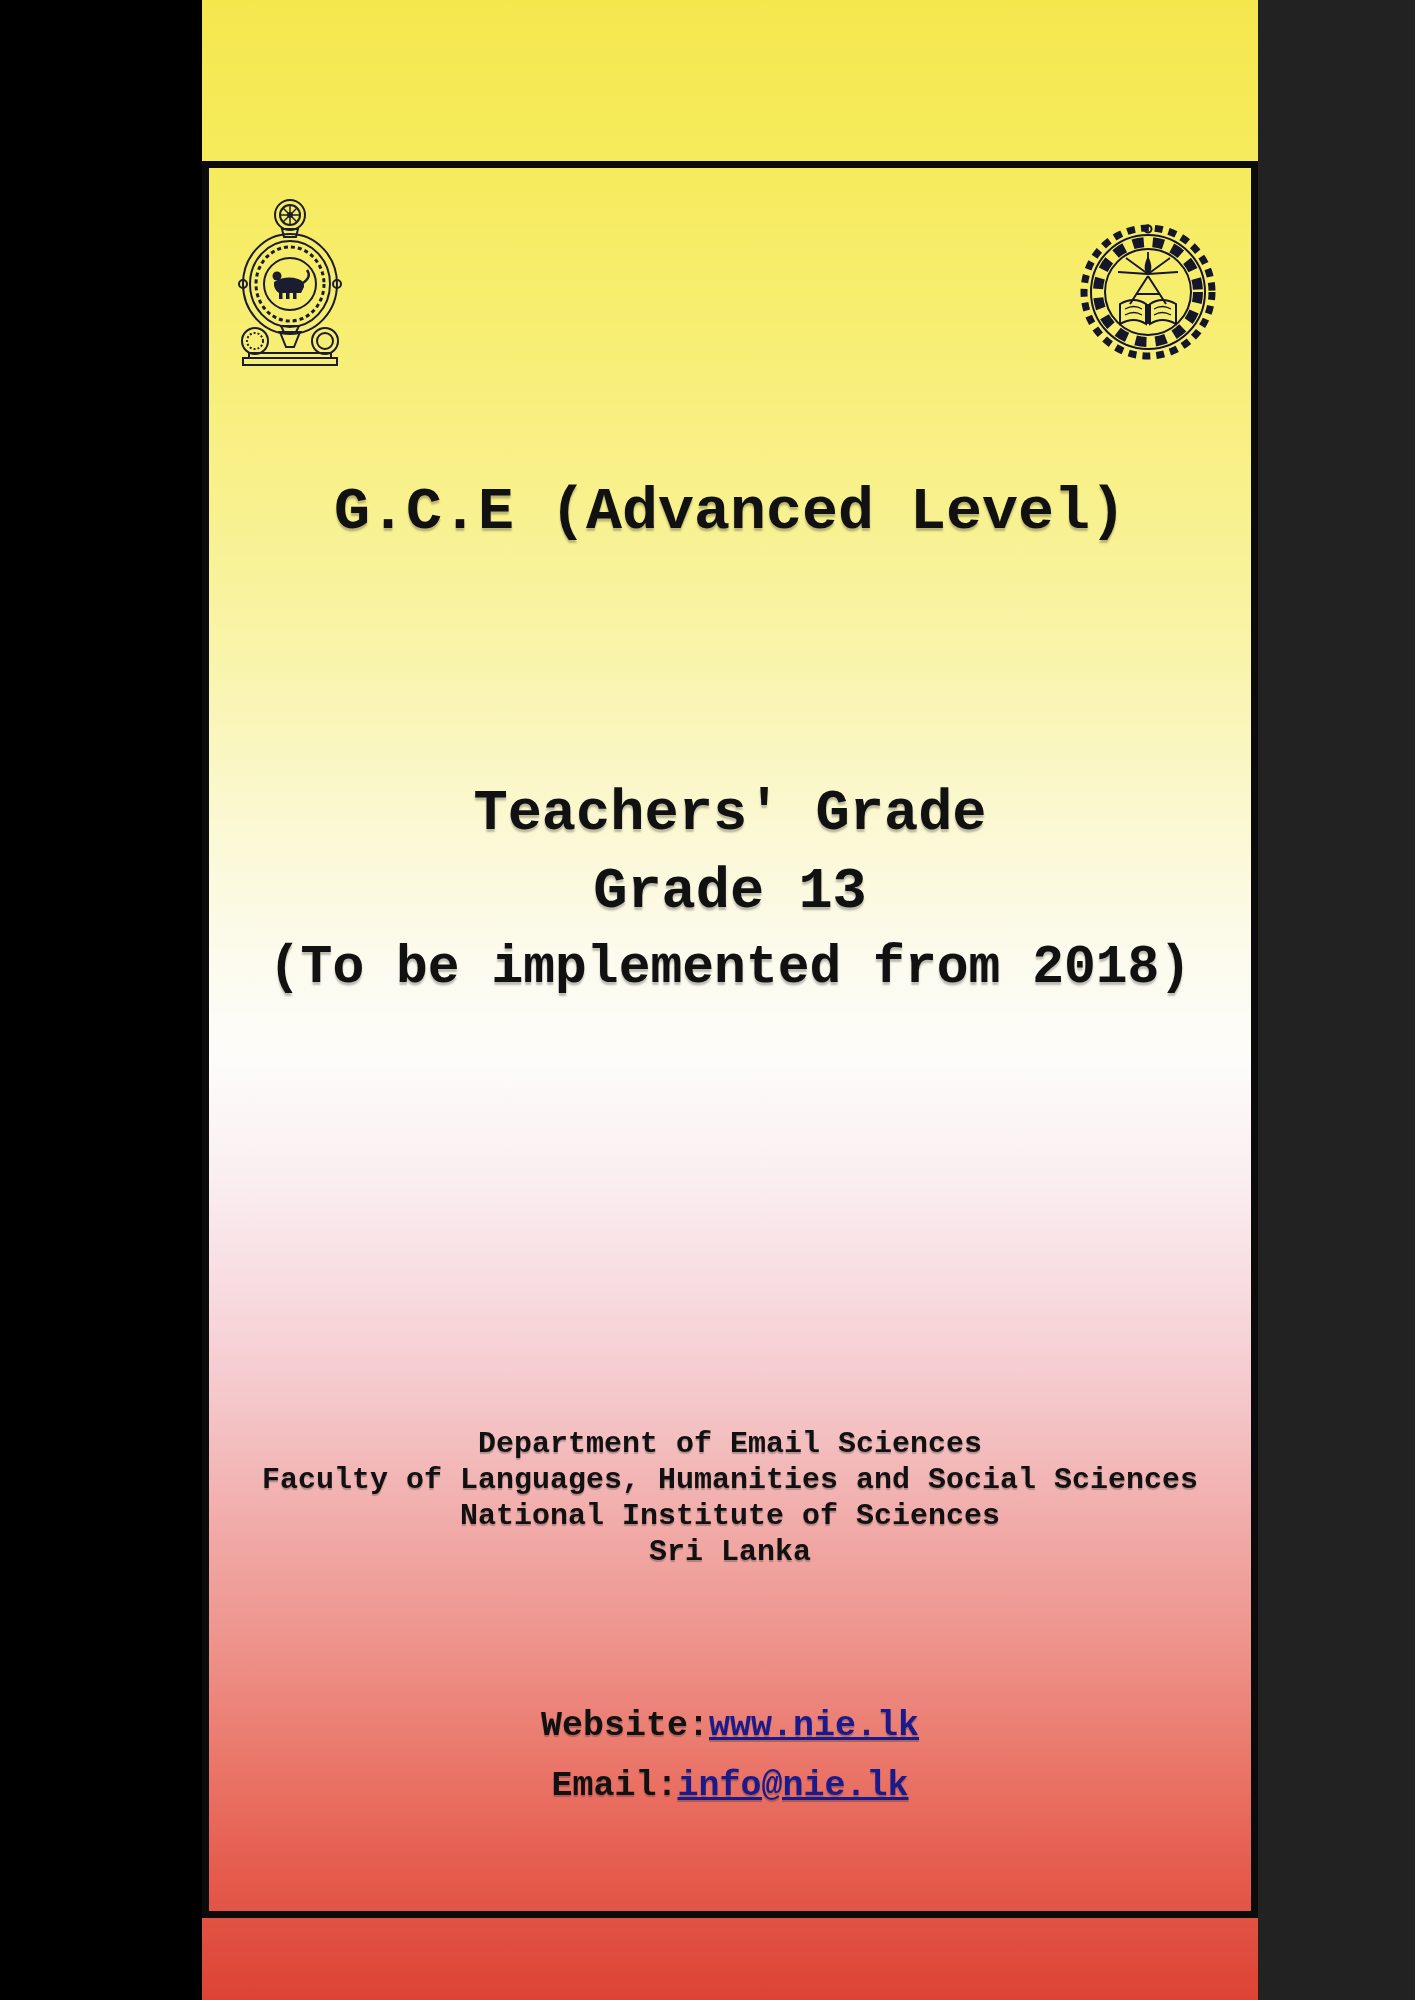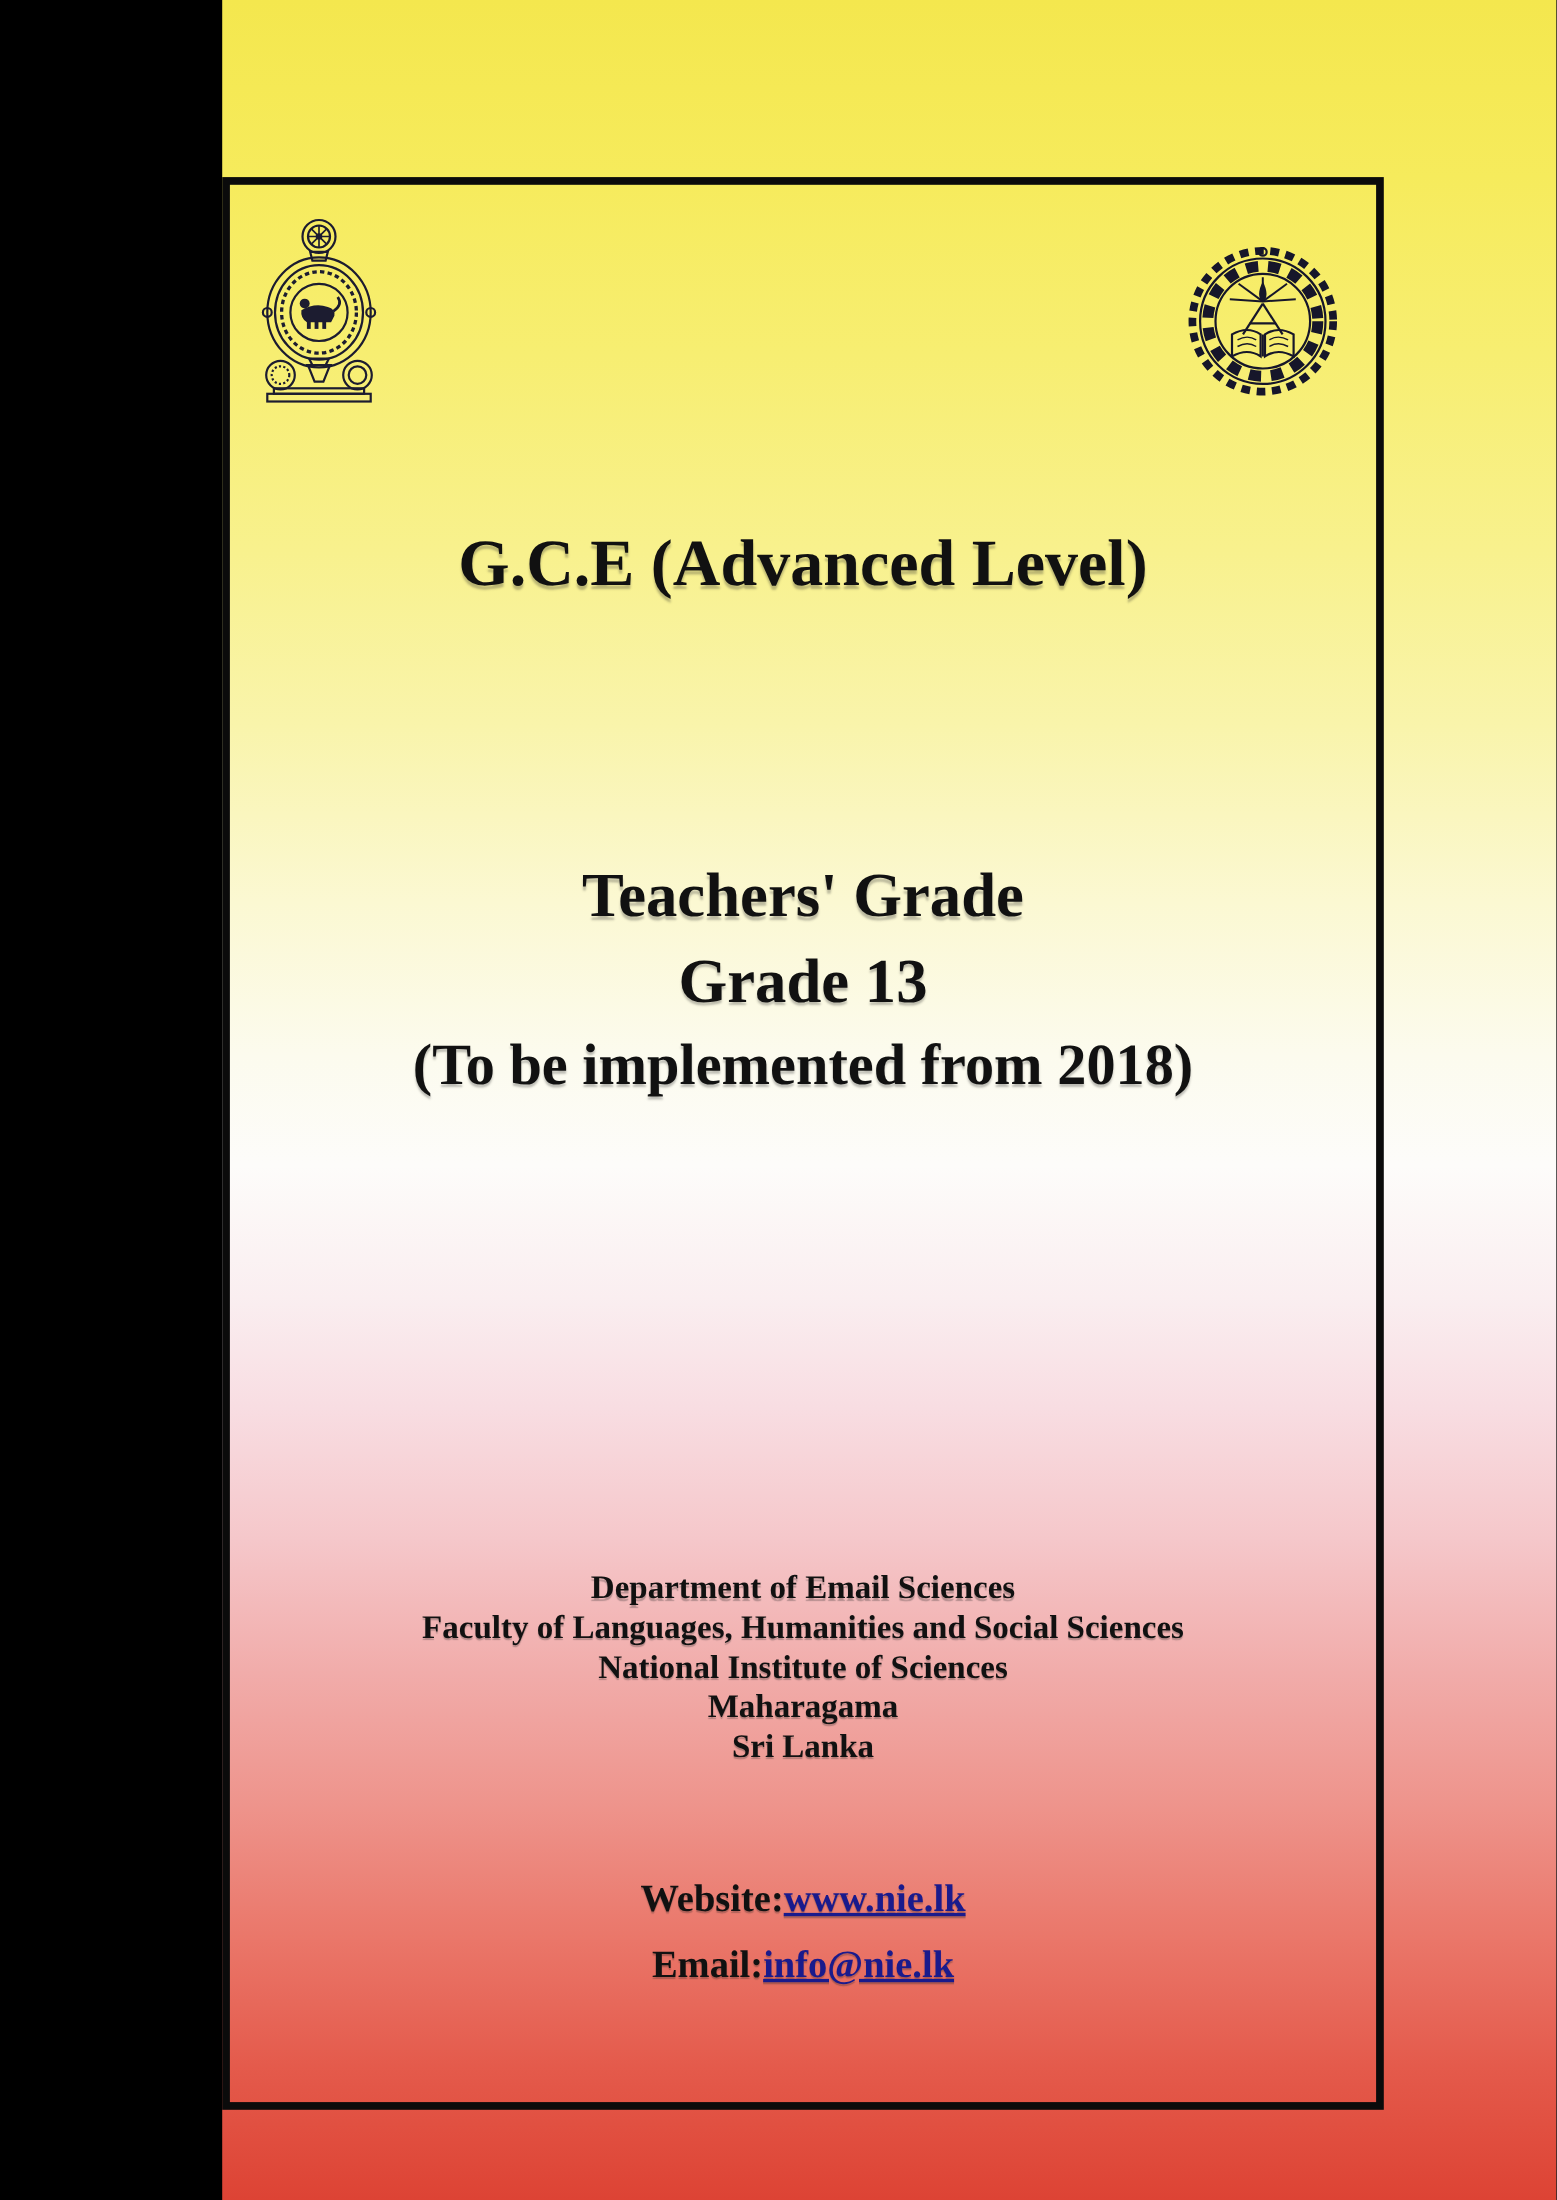--- a/index.html
+++ b/index.html
@@ -1,20 +1,20 @@
 <!DOCTYPE html>
 <html><head>
 <meta charset="utf-8">
 <style>
   html,body{margin:0;padding:0;background:#222;}
   .page{
     position:relative;
-    width:1415px;height:2000px;
+    width:1258px;height:2000px;
     overflow:hidden;
-    font-family:Liberation Serif, serif;
+    font-family:Liberation Mono, monospace;
     background:linear-gradient(180deg,
       #f4e74e 0%,
       #f6eb5c 8%,
       #f7ee71 16%,
       #f8f18d 25%,
       #f9f4ab 33%,
       #fbf8d2 41%,
       #fcfbee 48%,
       #fdfcfa 53%,
       #faeef0 59%,
@@ -134,21 +134,20 @@
 
   <div class="ctext gce-line">G.C.E (Advanced Level)</div>
   <div class="ctext sub-line1">Teachers' Grade</div>
   <div class="ctext sub-line2">Grade 13</div>
   <div class="ctext sub-line3">(To be implemented from 2018)</div>
 
   <div class="ctext inst-block">
     <div>Department of Email Sciences</div>
     <div>Faculty of Languages, Humanities and Social Sciences</div>
     <div>National Institute of Sciences</div>
-    <div>Maharagama</div>
     <div>Sri Lanka</div>
   </div>
 
   <div class="ctext contact-line website-line">
     <span>Website:</span><a class="link">www.nie.lk</a>
   </div>
   <div class="ctext contact-line email-line">
     <span>Email:</span><a class="link">info@nie.lk</a>
   </div>
 

